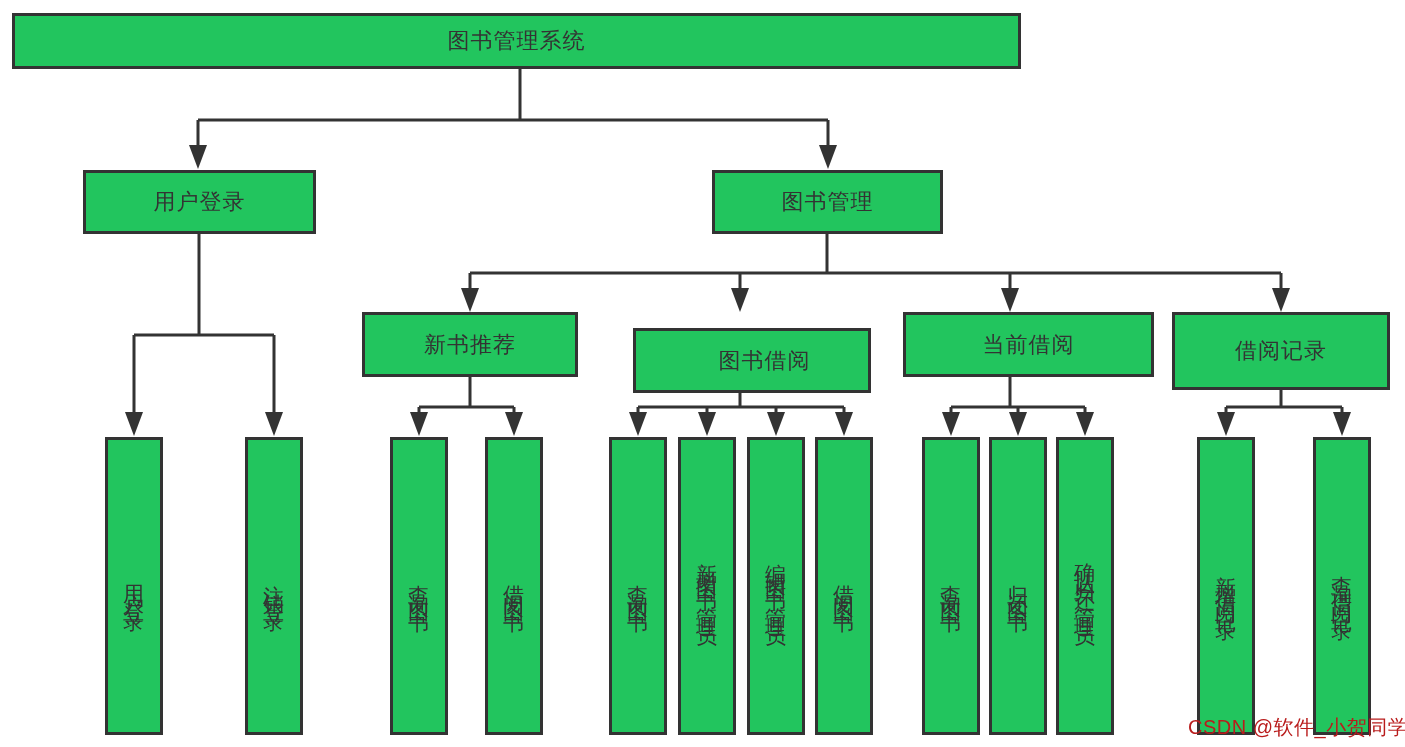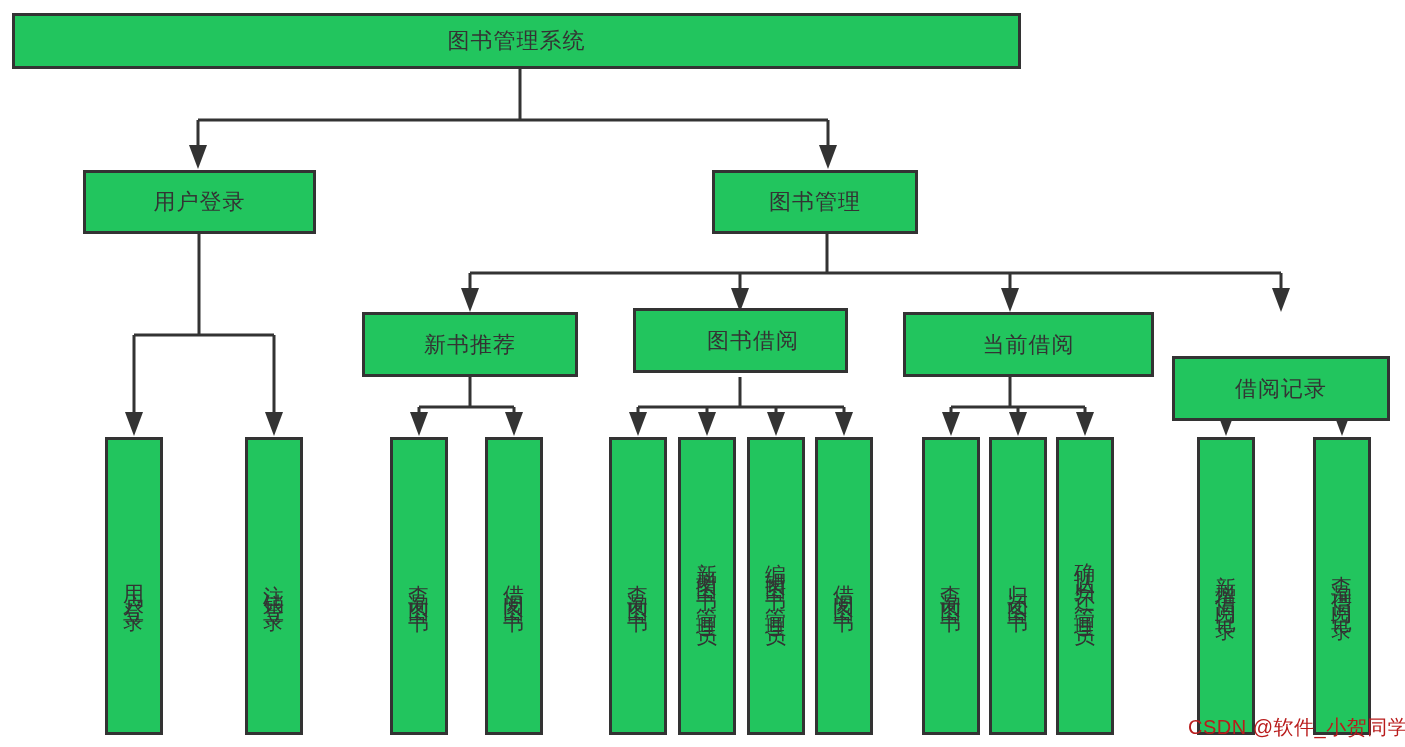--- a/index.html
+++ b/index.html
@@ -98,34 +98,34 @@
     </g>
   </svg>
 
   <div class="box" style="left:12px; top:13px; width:1009px; height:56px;">
     <span class="hlabel">图书管理系统</span>
   </div>
 
   <div class="box" style="left:83px; top:170px; width:233px; height:64px;">
     <span class="hlabel">用户登录</span>
   </div>
-  <div class="box" style="left:712px; top:170px; width:206px; height:64px;">
+  <div class="box" style="left:712px; top:170px; width:231px; height:64px;">
     <span class="hlabel">图书管理</span>
   </div>
 
   <div class="box" style="left:362px; top:312px; width:216px; height:65px;">
     <span class="hlabel">新书推荐</span>
   </div>
-  <div class="box" style="left:633px; top:308px; width:215px; height:65px;padding-left:25px;">
+  <div class="box" style="left:633px; top:328px; width:238px; height:65px;padding-left:25px;">
     <span class="hlabel">图书借阅</span>
   </div>
   <div class="box" style="left:903px; top:312px; width:251px; height:65px;">
     <span class="hlabel">当前借阅</span>
   </div>
-  <div class="box" style="left:1172px; top:312px; width:218px; height:65px;margin-top:44px;">
+  <div class="box" style="left:1172px; top:312px; width:218px; height:78px;">
     <span class="hlabel">借阅记录</span>
   </div>
 
   <div class="box leaf" style="left:105px; top:437px; width:58px; height:298px;">
     <span class="vlabel">用户登录</span>
   </div>
   <div class="box leaf" style="left:245px; top:437px; width:58px; height:298px;">
     <span class="vlabel">注销登录</span>
   </div>
 

